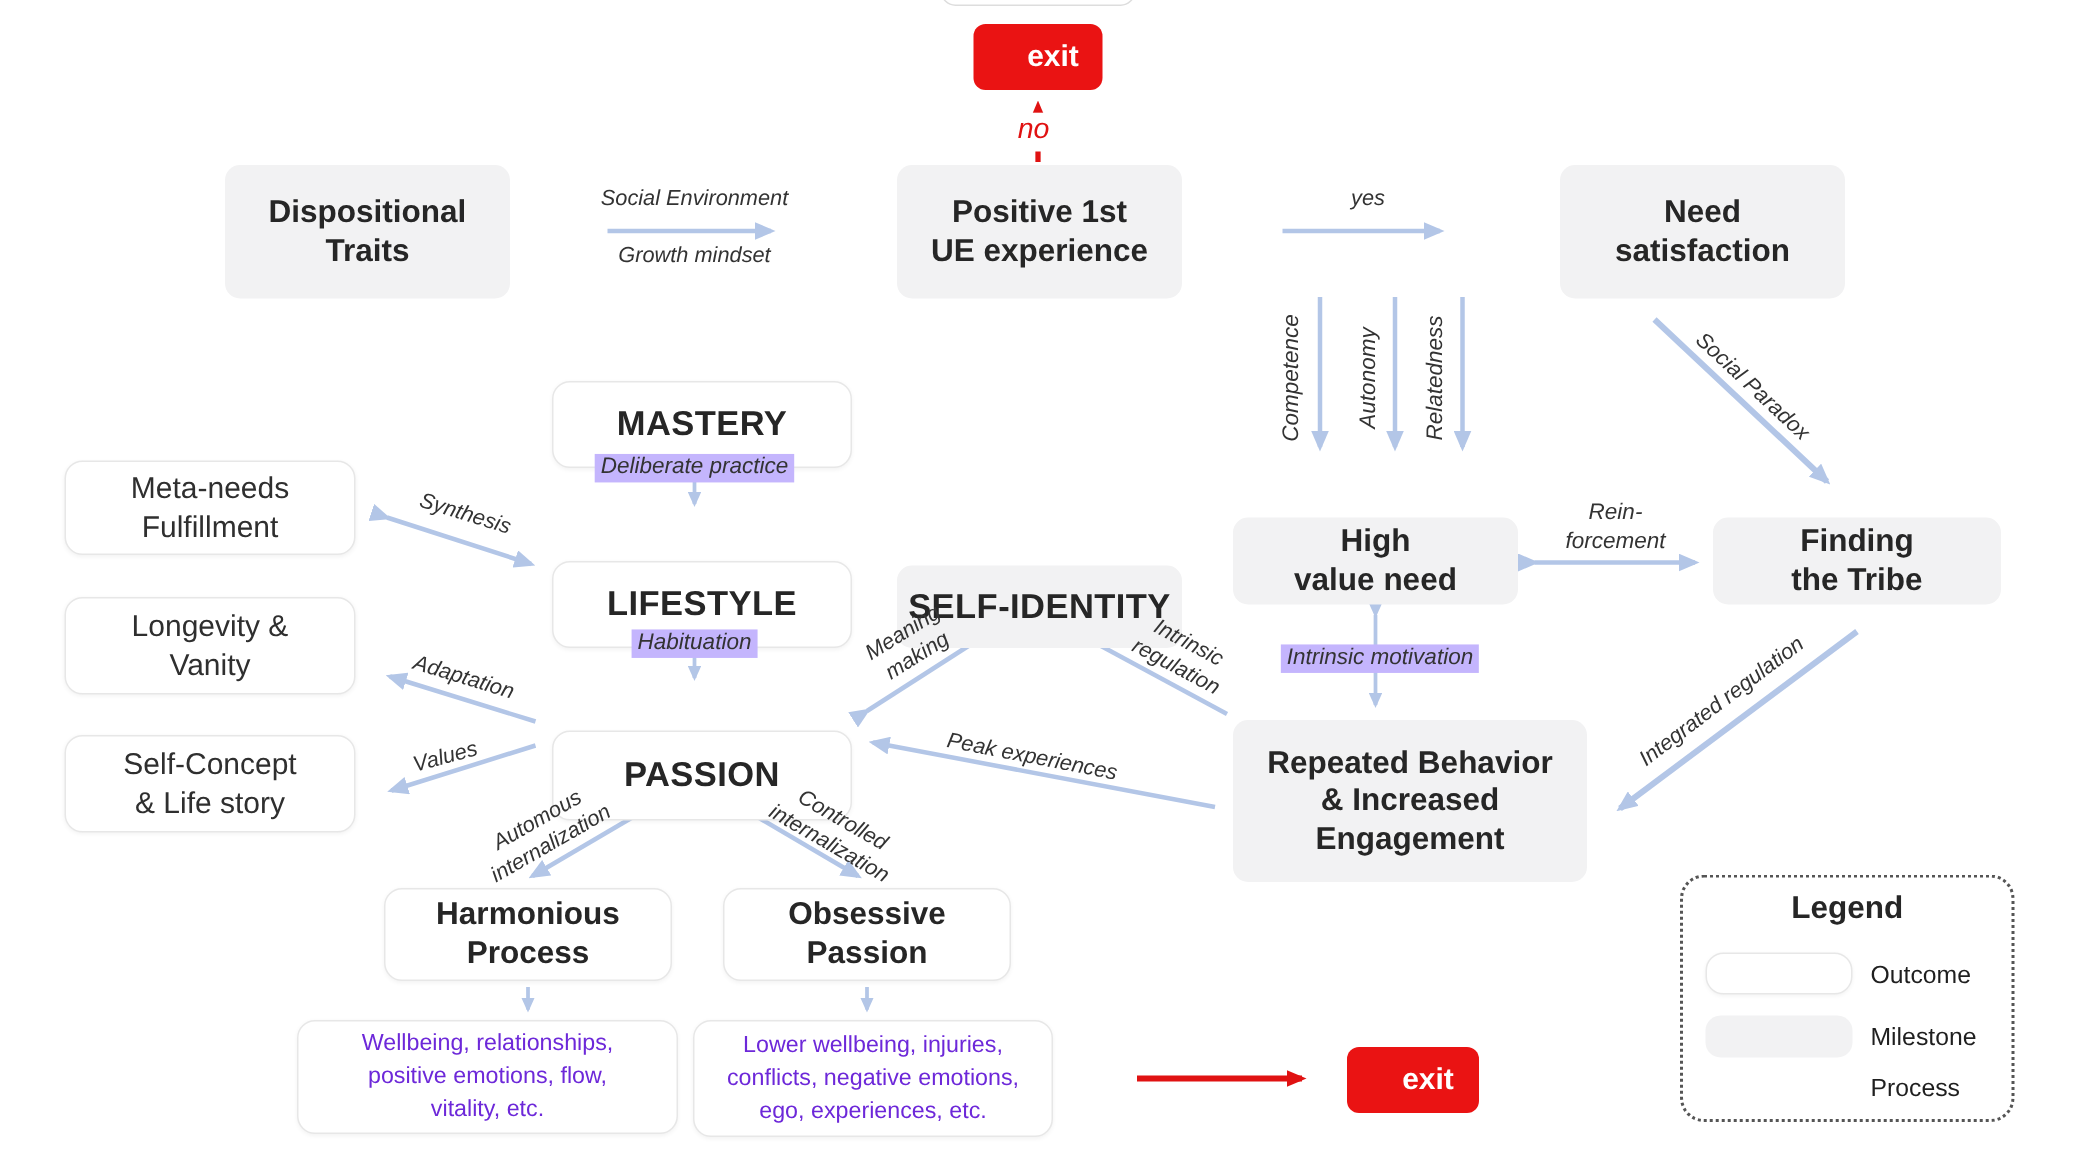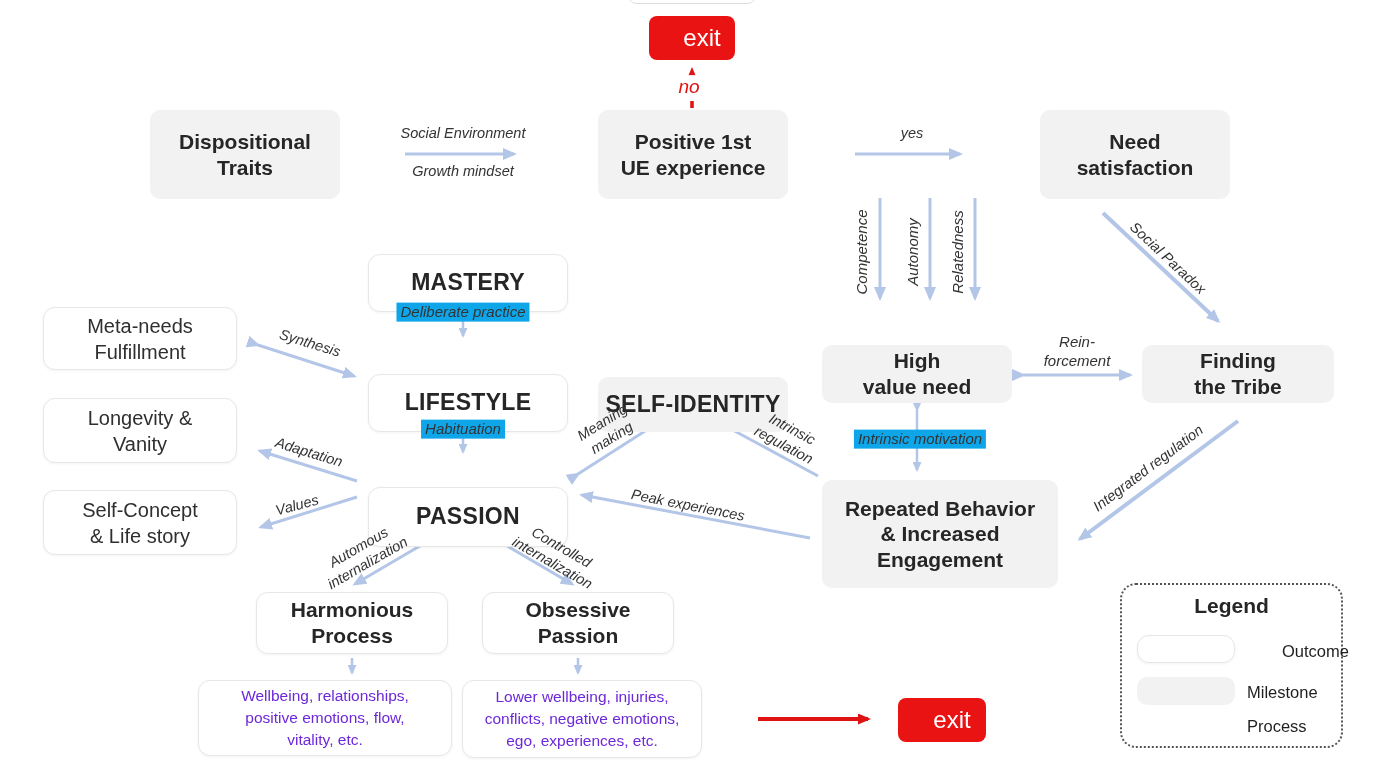--- a/index.html
+++ b/index.html
@@ -6,31 +6,31 @@
   #stage{
     position:relative;width:1384px;height:779px;overflow:hidden;
     font-family:"Liberation Sans", sans-serif;color:#262626;background:#fff;
   }
   .node{
     position:absolute;display:flex;align-items:center;justify-content:center;
     text-align:center;white-space:pre-line;box-sizing:border-box;
   }
   .milestone{background:#f2f2f3;border-radius:10px;}
   .outcome{background:#fff;border:1px solid #e7e7e7;border-radius:12px;box-shadow:0 1px 3px rgba(0,0,0,0.05);}
-  .exitbox{background:#ea1313;border-radius:8px;color:#fff;font-weight:normal;font-size:24px;padding-left:20px;}
+  .exitbox{background:#ea1313;border-radius:8px;color:#fff;font-weight:bold;font-size:20px;padding-left:20px;}
   .t-big{font-weight:bold;font-size:23px;letter-spacing:.3px;line-height:1.2;margin-top:32px;}
   .t-bold{font-weight:bold;font-size:21px;line-height:1.22;}
   .t-reg{font-size:20px;line-height:1.3;color:#2f2f2f;}
   .t-small{font-size:15.5px;line-height:1.42;color:#6d28d9;}
   .elabel{
     position:absolute;font-style:italic;font-size:14.5px;color:#333;
     white-space:pre-line;text-align:center;line-height:1.25;
     transform:translate(-50%,-50%);transform-origin:center;
   }
-  .elabel.bg{background:#0ea5e9;padding:0 4px;}
+  .elabel.bg{background:#c4b5fd;padding:0 4px;}
   .elabel.red{color:#e01212;font-size:19px;background:#fff;padding:0 3px;}
   svg.arrows{position:absolute;left:0;top:0;pointer-events:none;}
   #legend{
     position:absolute;left:1120px;top:583px;width:223px;height:165px;
     border:2px dotted #555;border-radius:16px;box-sizing:border-box;background:#fff;
   }
   #legend .lg-title{position:absolute;top:9px;left:0;width:100%;text-align:center;font-weight:bold;font-size:21px;}
   #legend .sample{position:absolute;left:15px;width:98px;height:28px;box-sizing:border-box;}
   #legend .lg-label{position:absolute;left:125px;font-size:16.5px;color:#1f1f1f;transform:translateY(-50%);}
   .top-crop{
@@ -167,19 +167,19 @@
   <div class="elabel" style="left:1148px;top:468px;transform:translate(-50%,-50%) rotate(-37deg);">Integrated regulation</div>
 
   <div class="elabel" style="left:363px;top:555px;transform:translate(-50%,-50%) rotate(-30deg);">Automous
 internalization</div>
   <div class="elabel" style="left:557px;top:555px;transform:translate(-50%,-50%) rotate(30deg);">Controlled
 internalization</div>
 
   <div id="legend">
     <div class="lg-title">Legend</div>
     <div class="sample outcome" style="top:50px;"></div>
-    <div class="lg-label" style="top:66px;margin-left:35px;">Outcome</div>
+    <div class="lg-label" style="top:66px;">Outcome</div>
     <div class="sample milestone" style="top:92px;"></div>
     <div class="lg-label" style="top:107px;">Milestone</div>
     <div class="lg-label" style="top:141px;">Process</div>
   </div>
 
 </div>
 
 </body></html>

